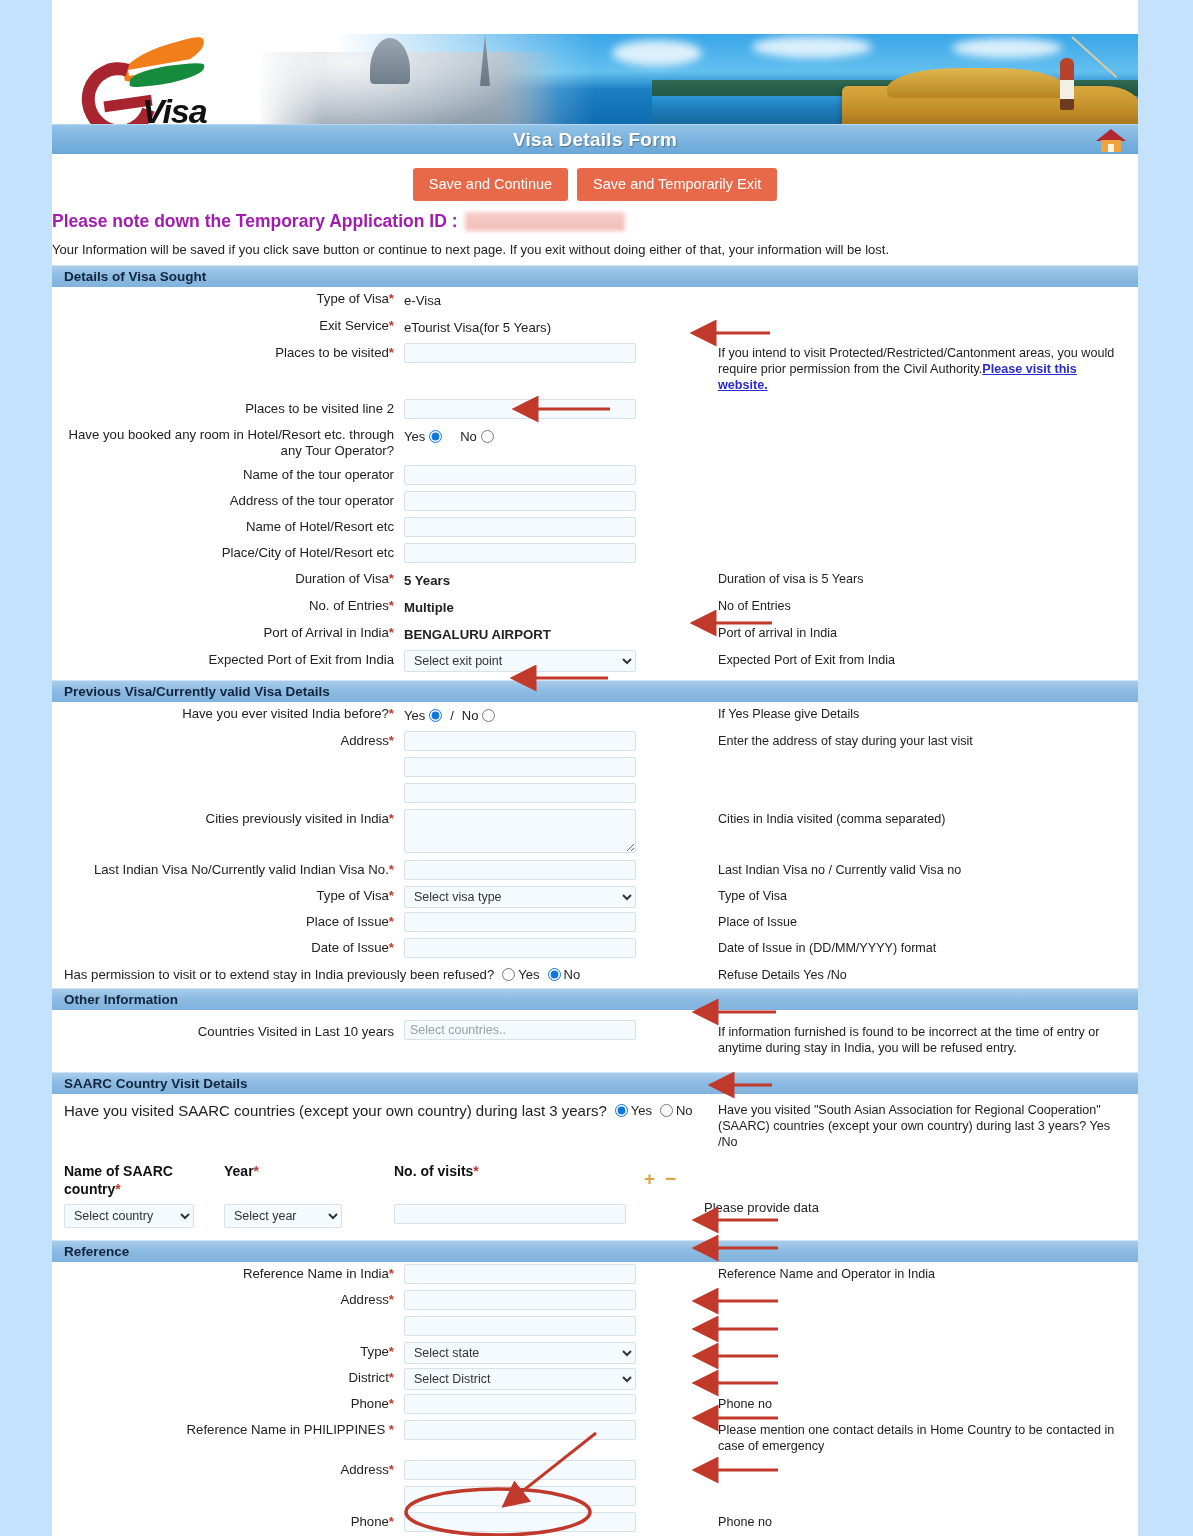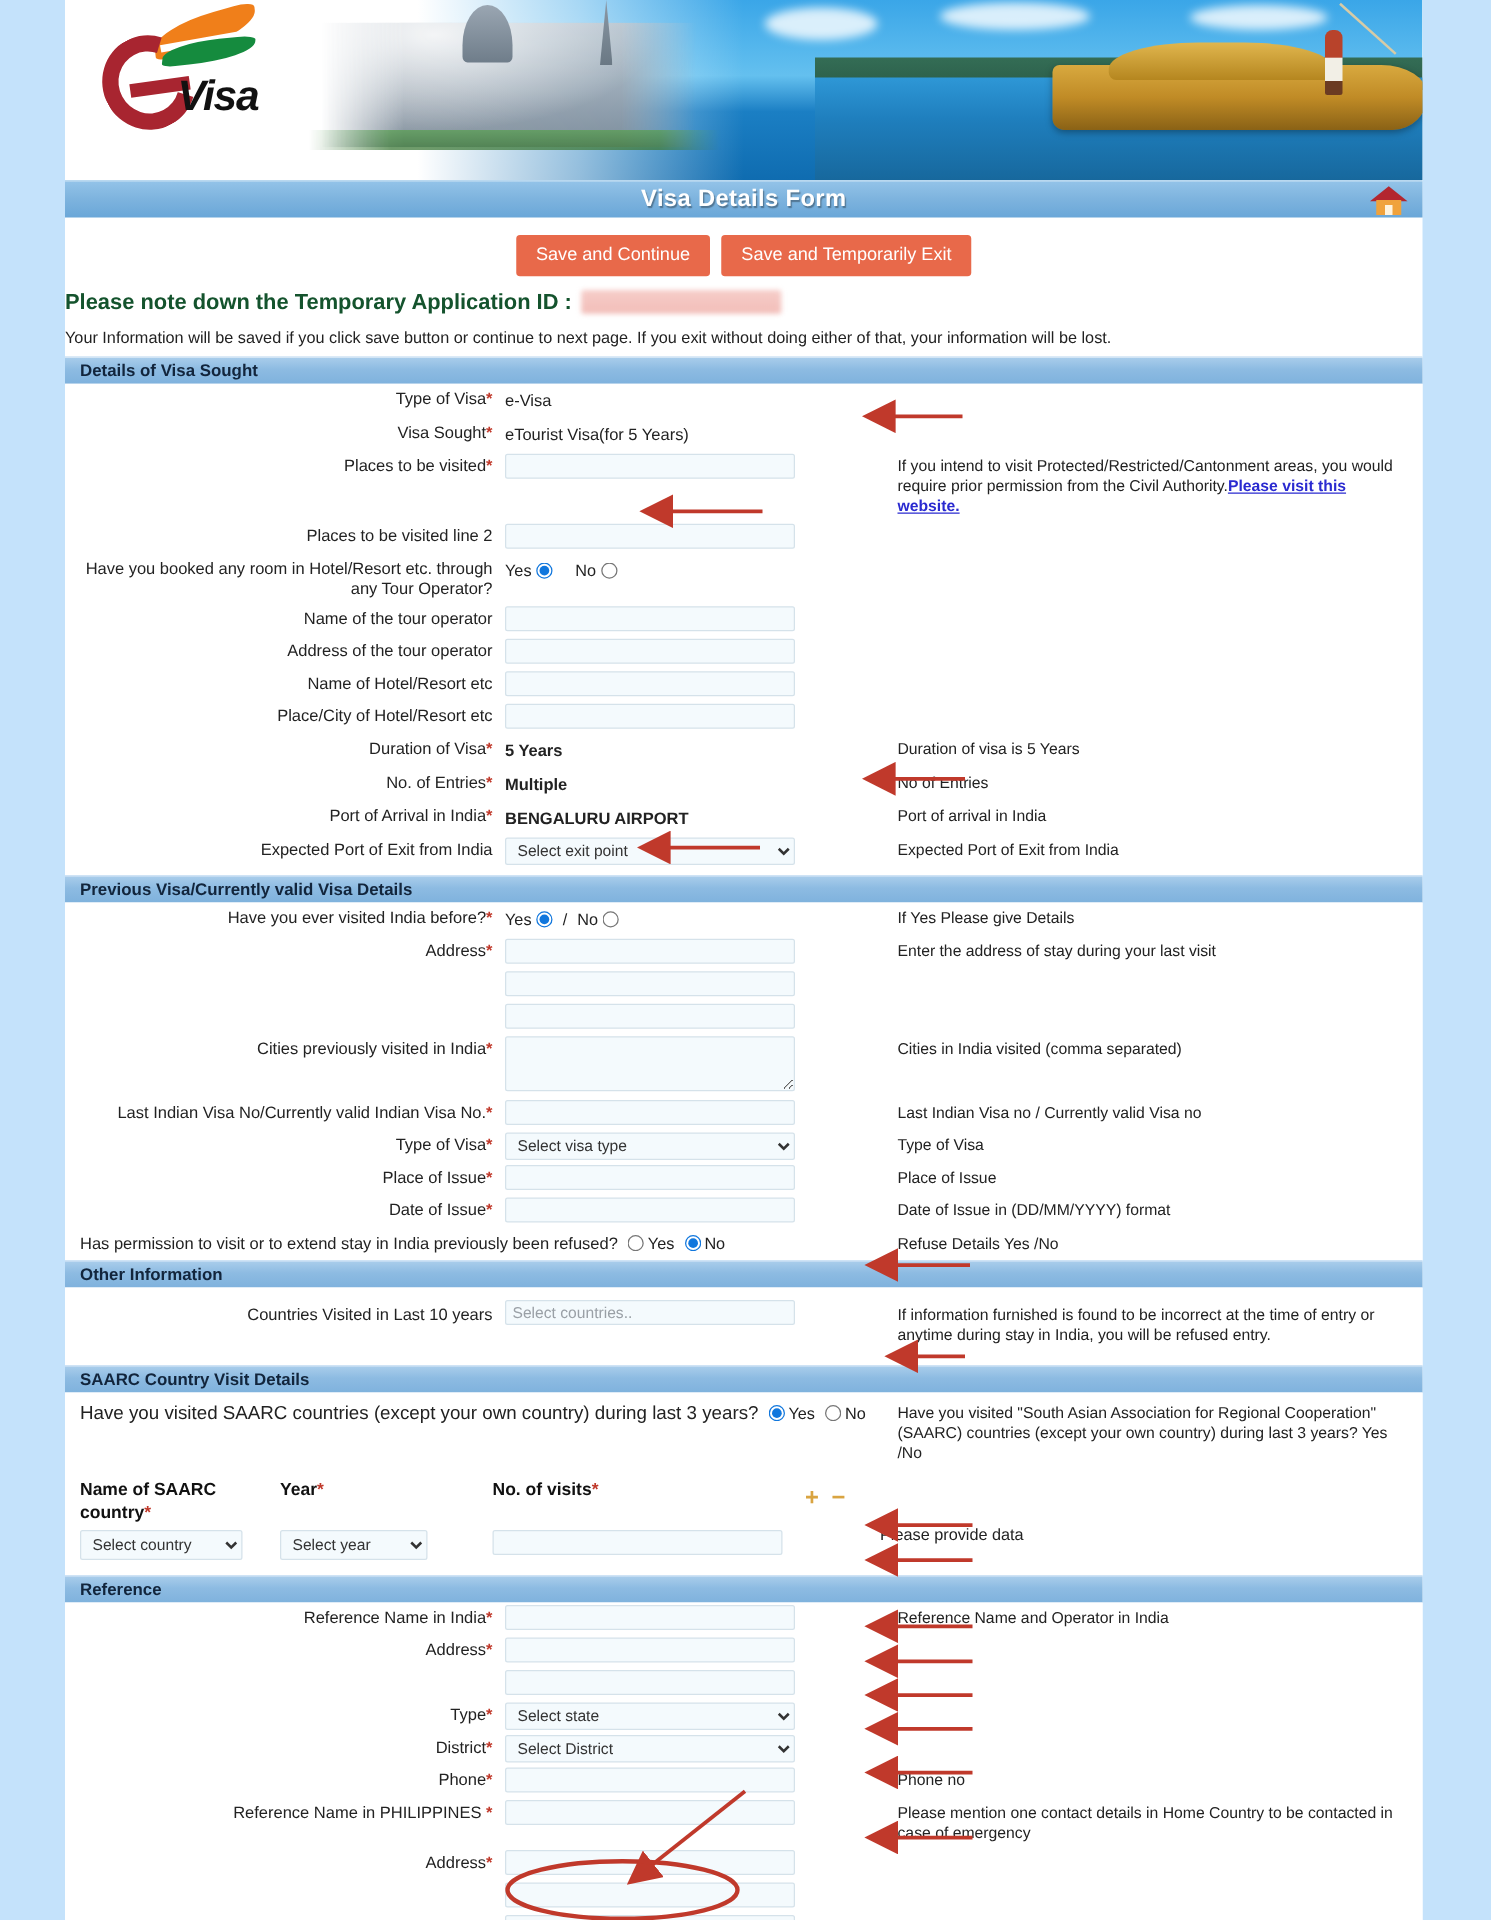--- a/index.html
+++ b/index.html
@@ -12,21 +12,21 @@
     color:#222;
     overflow:hidden;
   }
   .page { position:relative; width:1193px; height:1536px; }
   .sheet {
     position:absolute; left:52px; top:0; width:1086px; height:1536px;
     background:#ffffff;
   }
 
   
-  .banner { position:relative; width:100%; height:144px; overflow:hidden; background:#fff; }
+  .banner { position:relative; width:100%; height:90px; overflow:hidden; background:#fff;margin-top:34px; }
   .banner .sky {
     position:absolute; inset:0;
     background:
       linear-gradient(90deg,#ffffff 0%, #ffffff 26%, rgba(255,255,255,0.55) 38%, rgba(255,255,255,0) 50%),
       linear-gradient(180deg,#3aa6e8 0%, #64c0ef 42%, #1b7fc4 62%, #0f6cb0 100%);
   }
   .banner .bldg {
     position:absolute; left:205px; top:18px; width:300px; height:100px;
     background:
       radial-gradient(ellipse at 30% 10%, rgba(255,255,255,.85) 0%, rgba(255,255,255,0) 60%),
@@ -150,21 +150,21 @@
   .content { padding:0; }
   .topbtns { display:flex; gap:9px; justify-content:center; padding:14px 0 0 0;align-items:center; }
   .btn {
     background:#e8694a; color:#fff; border:none;
     font-family:"Liberation Sans", sans-serif;
     font-size:14.5px; padding:9px 16px; border-radius:3px;
     cursor:pointer; line-height:1;
   }
 
   .appid {
-    font-size:17.5px; font-weight:bold; color:#14532d;
+    font-size:17.5px; font-weight:bold; color:#a21caf;
     padding:10px 0 0 0; margin-left:0;
     display:flex; align-items:center;
   }
   .redact {
     display:inline-block; width:160px; height:19px; margin-left:8px;
     background:linear-gradient(180deg,#f6cdc9,#f2bdb8);
     filter:blur(2px); border-radius:2px;
   }
   .notice { font-size:13px; color:#222; padding:10px 0 8px 0; }
 
@@ -293,21 +293,21 @@
 
         <div class="row">
           <div class="lbl"><span>Type of Visa</span><span class="req">*</span></div>
           <div class="fld">
               <div class="val">e-Visa</div>
             </div>
           <div class="help"></div>
         </div>
 
         <div class="row">
-          <div class="lbl"><span>Visa Sought</span><span class="req">*</span></div>
+          <div class="lbl"><span>Exit Service</span><span class="req">*</span></div>
           <div class="fld">
               <div class="val">eTourist Visa(for 5 Years)</div>
             </div>
           <div class="help"></div>
         </div>
 
         <div class="row">
           <div class="lbl"><span>Places to be visited</span><span class="req">*</span></div>
           <div class="fld"><input type="text" value="" style=""></div>
           <div class="help"><span>If you intend to visit Protected/Restricted/Cantonment areas, you would require prior permission from the Civil Authority.</span><span class="lnk">Please visit this website.</span></div>

